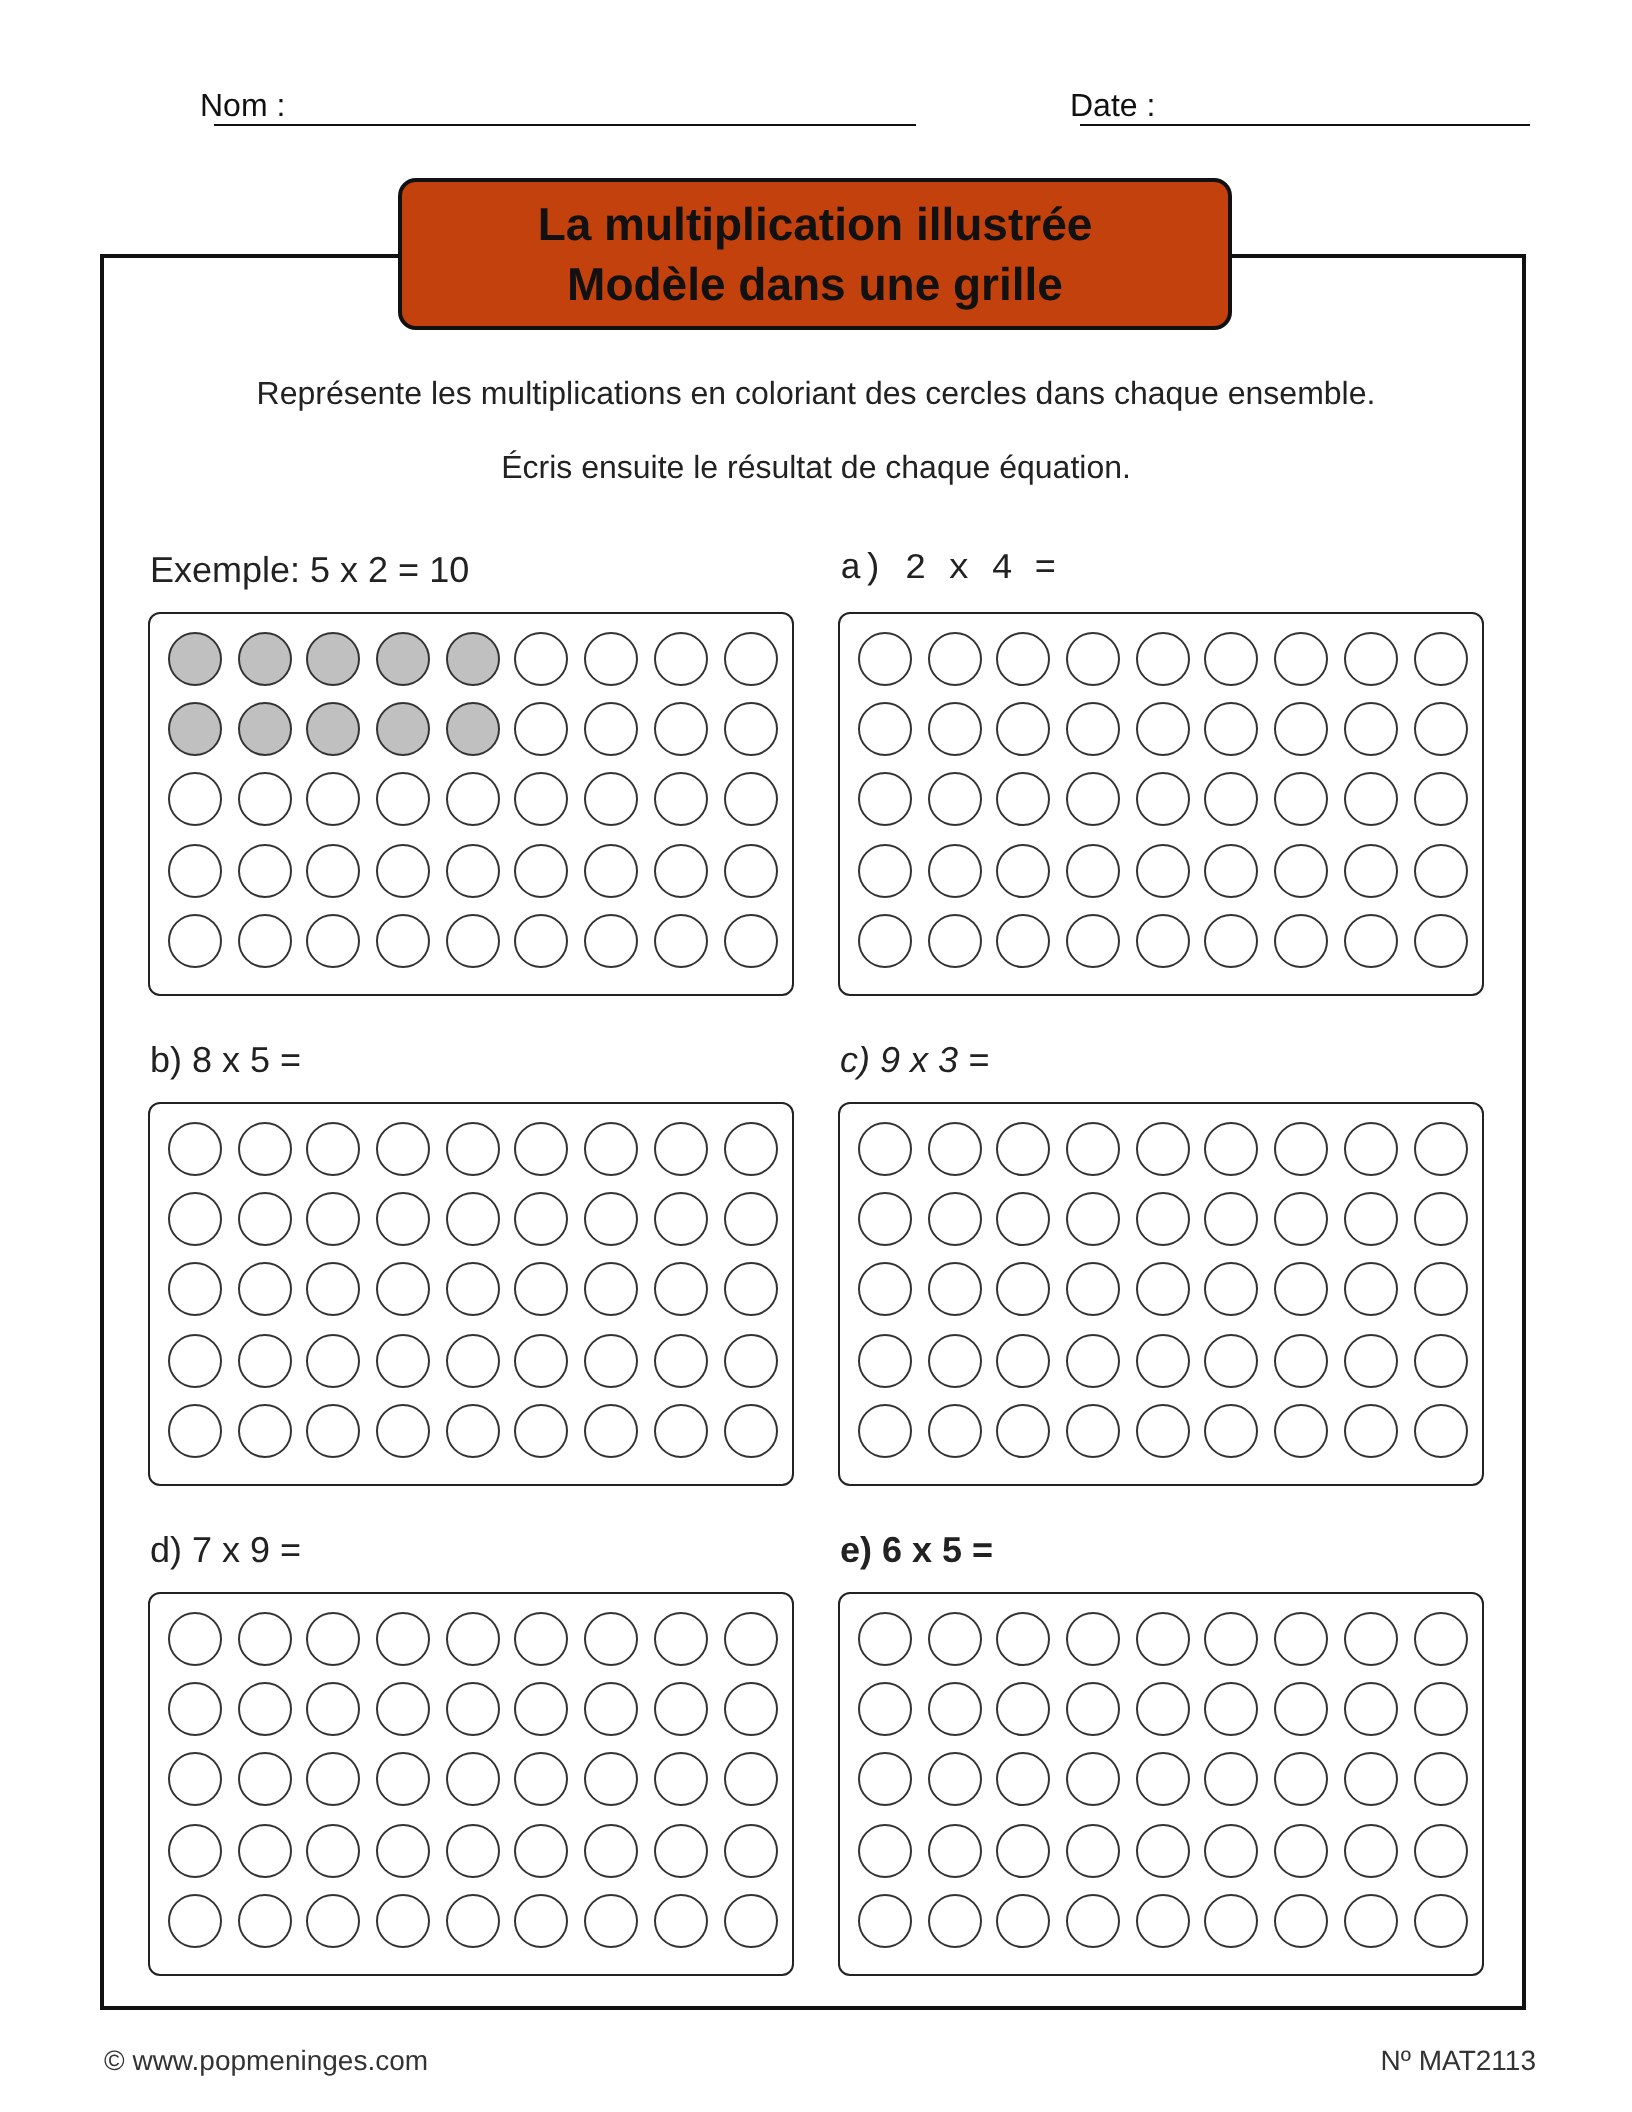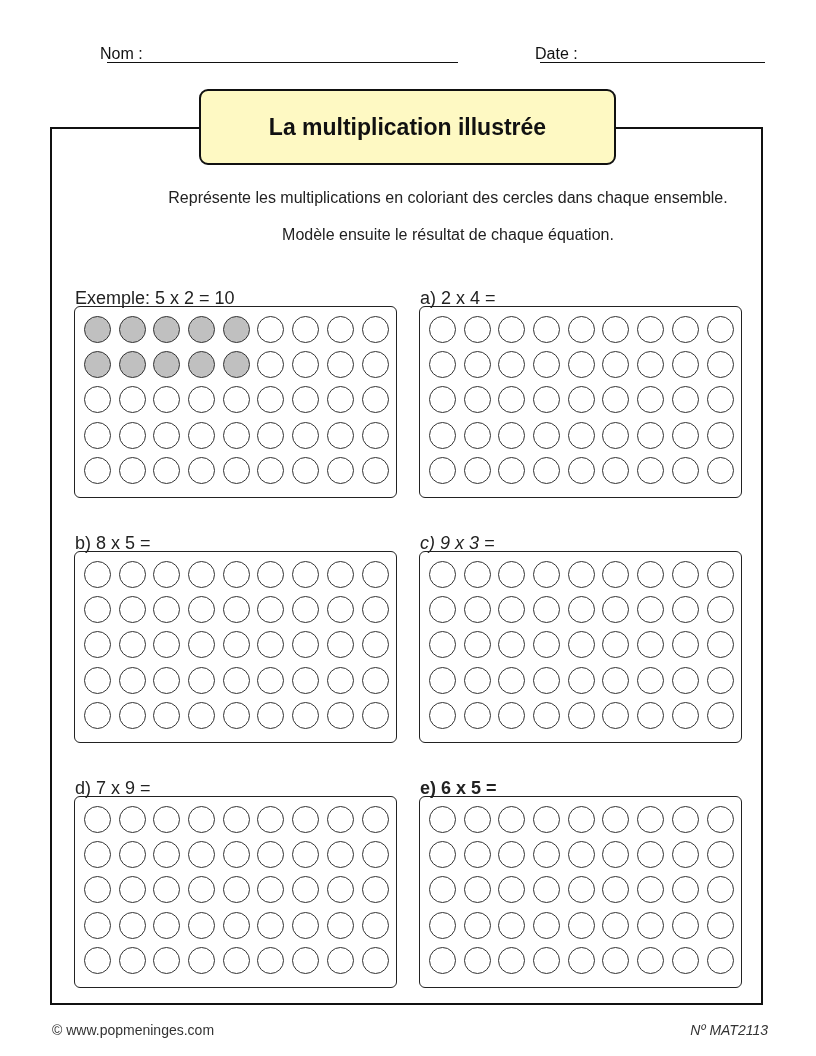--- a/index.html
+++ b/index.html
@@ -3,27 +3,27 @@
   <meta charset="utf-8">
   <style>
     html, body { margin: 0; padding: 0; background: #ffffff; }
     body { width: 816px; height: 1056px; position: relative; overflow: hidden;
            font-family: "Liberation Sans", "DejaVu Sans", sans-serif; color: #111; }
     .hdr-label { position: absolute; top: 45px; font-size: 16px; color: #111; margin-left: 48px; }
     .hdr-line { position: absolute; top: 62px; height: 0; border-top: 1.3px solid #111; }
     .frame { position: absolute; left: 50px; top: 127px; width: 713px; height: 878px;
              border: 2px solid #111; box-sizing: border-box; }
     .title-box { position: absolute; left: 199px; top: 89px; width: 417px; height: 76px;
-                 border: 2px solid #111; border-radius: 9px; background: #fef9c3;
+                 border: 2px solid #111; border-radius: 9px; background: #c2410c;
                  box-sizing: border-box; display: flex; flex-direction: column;
                  align-items: center; justify-content: center; }
     .title-line { font-weight: bold; font-size: 23px; line-height: 30px; color: #111; }
     .instr { position: absolute; left: 50px; width: 716px; text-align: center;
-             font-size: 16px; color: #222; padding-left: 40px; }
-    .q-label { position: absolute; font-size: 18px; color: #222; margin-top: 13px; }
+             font-size: 16px; color: #222; }
+    .q-label { position: absolute; font-size: 18px; color: #222; }
     .grid-box { position: absolute; width: 323px; height: 192px; border: 1.3px solid #222;
                 border-radius: 6px; box-sizing: border-box;
                 display: grid; grid-template-columns: repeat(9, 27px); grid-template-rows: repeat(5, 27px);
                 column-gap: 7.7px; row-gap: 8.2px; padding: 9px 0 0 9px; }
     .dot { width: 27px; height: 27px; border: 1.3px solid #333; border-radius: 50%;
            box-sizing: border-box; background: #fff; }
     .dot.filled { background: #c0c0c0; }
     .footer { position: absolute; top: 1022px; font-size: 14px; color: #333; }
   </style>
 </head>
@@ -31,24 +31,25 @@
 
 <span class="hdr-label" style="left:52px;">Nom :</span>
 <div class="hdr-line" style="left:107px; width:351px;"></div>
 <span class="hdr-label" style="left:487px;">Date :</span>
 <div class="hdr-line" style="left:540px; width:225px;"></div>
 
 <div class="frame"></div>
 
 <div class="title-box">
   <div class="title-line">La multiplication illustrée</div>
+  <div class="title-line">Modèle dans une grille</div>
 </div>
 
 <div class="instr" style="top:189px;">Représente les multiplications en coloriant des cercles dans chaque ensemble.</div>
-<div class="instr" style="top:226px;">Modèle ensuite le résultat de chaque équation.</div>
+<div class="instr" style="top:226px;">Écris ensuite le résultat de chaque équation.</div>
 
 <div class="q-label" style="left:75px; top:275px;">Exemple:  5 x 2 = 10</div>
 <div class="grid-box" style="left:74px; top:306px;">
     <div class="dot filled" style="background: rgb(192, 192, 192);"></div>
     <div class="dot filled" style="background: rgb(192, 192, 192);"></div>
     <div class="dot filled" style="background: rgb(192, 192, 192);"></div>
     <div class="dot filled" style="background: rgb(192, 192, 192);"></div>
     <div class="dot filled" style="background: rgb(192, 192, 192);"></div>
     <div class="dot"></div>
     <div class="dot"></div>
@@ -85,21 +86,21 @@
     <div class="dot"></div>
     <div class="dot"></div>
     <div class="dot"></div>
     <div class="dot"></div>
     <div class="dot"></div>
     <div class="dot"></div>
     <div class="dot"></div>
     <div class="dot"></div>
   </div>
 
-<div class="q-label" style="left:420px; top:275px;">a) 2 x 4 =</div>
+<div class="q-label" style="left:420px; top:275px;font-family:Liberation Mono, monospace;">a) 2 x 4 =</div>
 <div class="grid-box" style="left:419px; top:306px;">
     <div class="dot"></div>
     <div class="dot"></div>
     <div class="dot"></div>
     <div class="dot"></div>
     <div class="dot"></div>
     <div class="dot"></div>
     <div class="dot"></div>
     <div class="dot"></div>
     <div class="dot"></div>
@@ -331,13 +332,13 @@
     <div class="dot"></div>
     <div class="dot"></div>
     <div class="dot"></div>
     <div class="dot"></div>
     <div class="dot"></div>
     <div class="dot"></div>
     <div class="dot"></div>
   </div>
 
 <div class="footer" style="left:52px;">© www.popmeninges.com</div>
-<div class="footer" style="right:48px;font-style:italic;">Nº MAT2113</div>
+<div class="footer" style="right:48px;">Nº MAT2113</div>
 
 </body></html>

